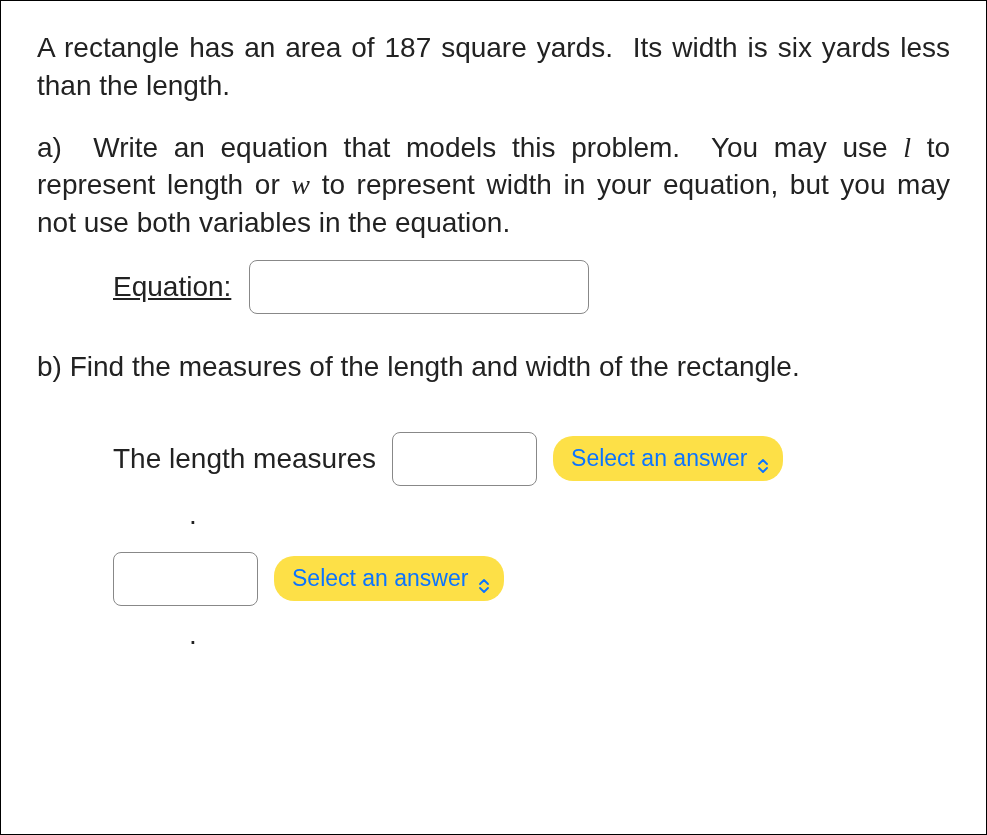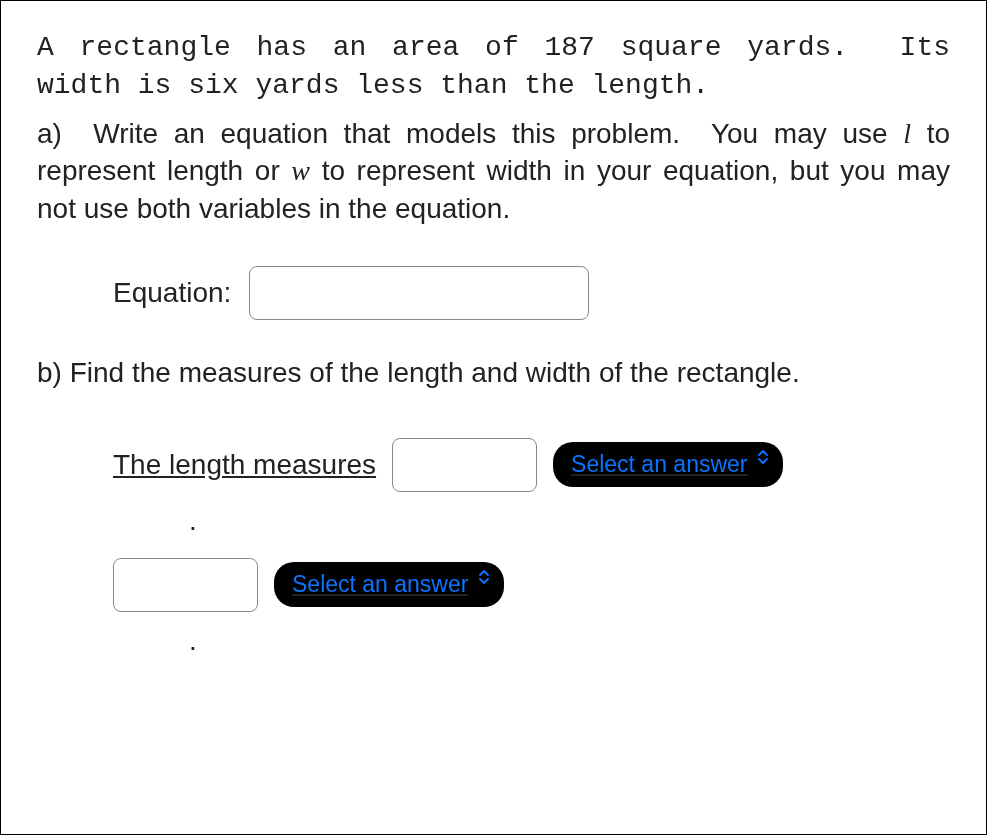--- a/index.html
+++ b/index.html
@@ -11,38 +11,38 @@
       font-family: Arial, Helvetica, sans-serif;
       font-size: 28px;
       color: #222;
       width: 987px;
       height: 835px;
       border: 1px solid #000;
       padding: 28px 36px;
       line-height: 1.35;
     }
     .problem-statement {
-      margin-bottom: 10px;
+      margin-bottom: 24px;
       text-align: justify;
-      font-family: Liberation Mono, monospace;
     }
     .part-a {
-      margin-bottom: 38px;
+      margin-bottom: 18px;
       text-align: justify;
     }
     .math-var {
       font-family: 'Times New Roman', Times, serif;
       font-style: italic;
     }
     .equation-row {
       margin-left: 76px;
       margin-bottom: 34px;
       display: flex;
       align-items: center;
       gap: 18px;
+      text-decoration: underline;
     }
     .equation-input {
       width: 340px;
       height: 54px;
       border: 1px solid #888;
       border-radius: 8px;
       font-size: 24px;
       padding: 0 12px;
       background: #fff;
     }
@@ -50,36 +50,35 @@
       margin-bottom: 46px;
     }
     .answer-section {
       margin-left: 76px;
     }
     .answer-row {
       display: flex;
       align-items: center;
       gap: 16px;
       margin-bottom: 10px;
-      text-decoration: underline;
     }
     .answer-input {
       width: 145px;
       height: 54px;
       border: 1px solid #888;
       border-radius: 8px;
       font-size: 24px;
       padding: 0 10px;
       background: #fff;
     }
     .select-pill {
       display: inline-flex;
-      align-items: flex-start;
+      align-items: flex-end;
       gap: 10px;
-      background: #000000;
+      background: #fde047;
       border-radius: 20px;
       padding: 7px 14px 7px 18px;
       font-size: 23px;
       color: #0b74ff;
       cursor: pointer;
       user-select: none;
       white-space: nowrap;
     }
     .select-caret {
       display: inline-flex;

